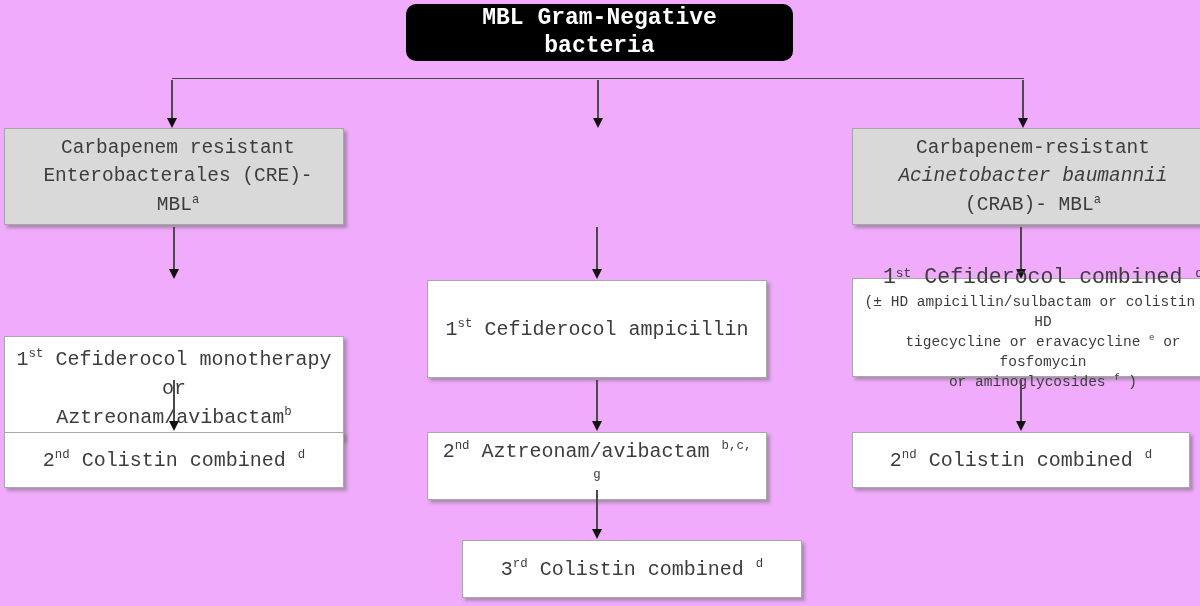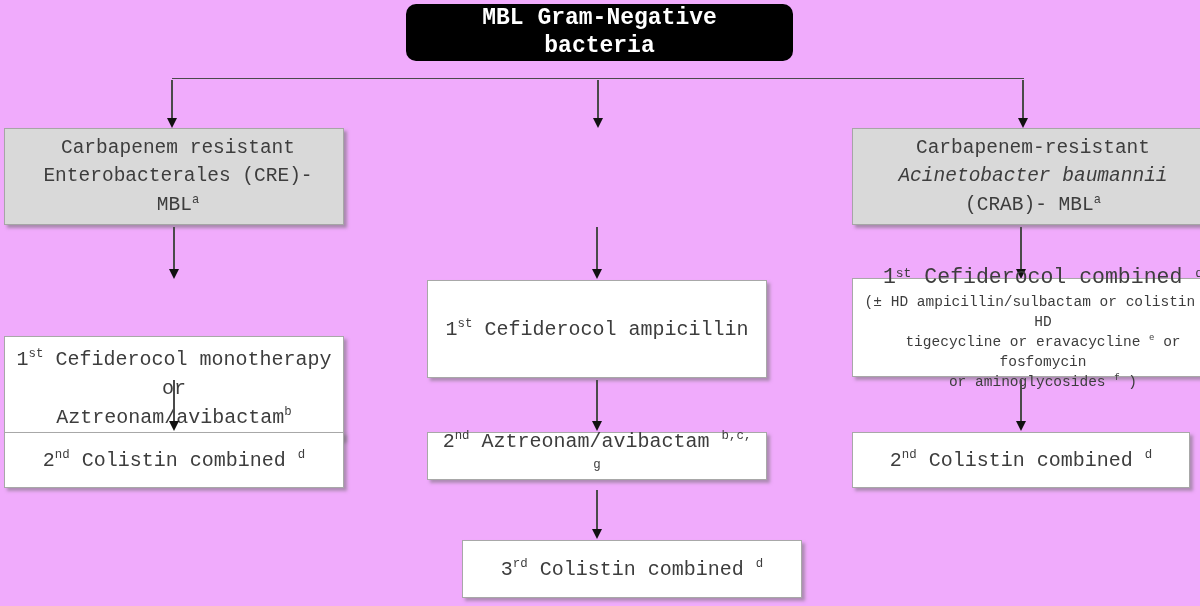--- a/index.html
+++ b/index.html
@@ -38,21 +38,21 @@
     border-top:10px solid #111111;
   }
   
   .b-cre-h {left:4px;  top:128px;width:340px;height:97px;padding-left:16px;}
   .b-pa-h  {left:427px;top:128px;width:340px;height:97px;}
   .b-crab-h{left:852px;top:128px;width:362px;height:97px;}
   .b-cre-1 {left:4px;  top:292px;width:340px;height:104px;margin-top:44px;}
   .b-pa-1  {left:427px;top:280px;width:340px;height:98px;}
   .b-crab-1{left:852px;top:278px;width:382px;height:99px;font-size:14.5px;line-height:1.38;padding:2px 5px;}
   .b-cre-2 {left:4px;  top:432px;width:340px;height:56px;}
-  .b-pa-2  {left:427px;top:432px;width:340px;height:48px;}
+  .b-pa-2  {left:427px;top:432px;width:340px;height:68px;}
   .b-crab-2{left:852px;top:432px;width:338px;height:56px;}
   .b-pa-3  {left:427px;top:540px;width:340px;height:58px;margin-left:35px;}
   
   .a-t1{left:166px; top:80px; height:48px;}
   .a-t2{left:592px; top:80px; height:48px;}
   .a-t3{left:1017px;top:80px; height:48px;}
   .a-m1{left:168px; top:227px;height:52px;}
   .a-m2{left:591px; top:227px;height:52px;}
   .a-m3{left:1015px;top:227px;height:52px;}
   .a-b1{left:168px; top:380px;height:51px;}

